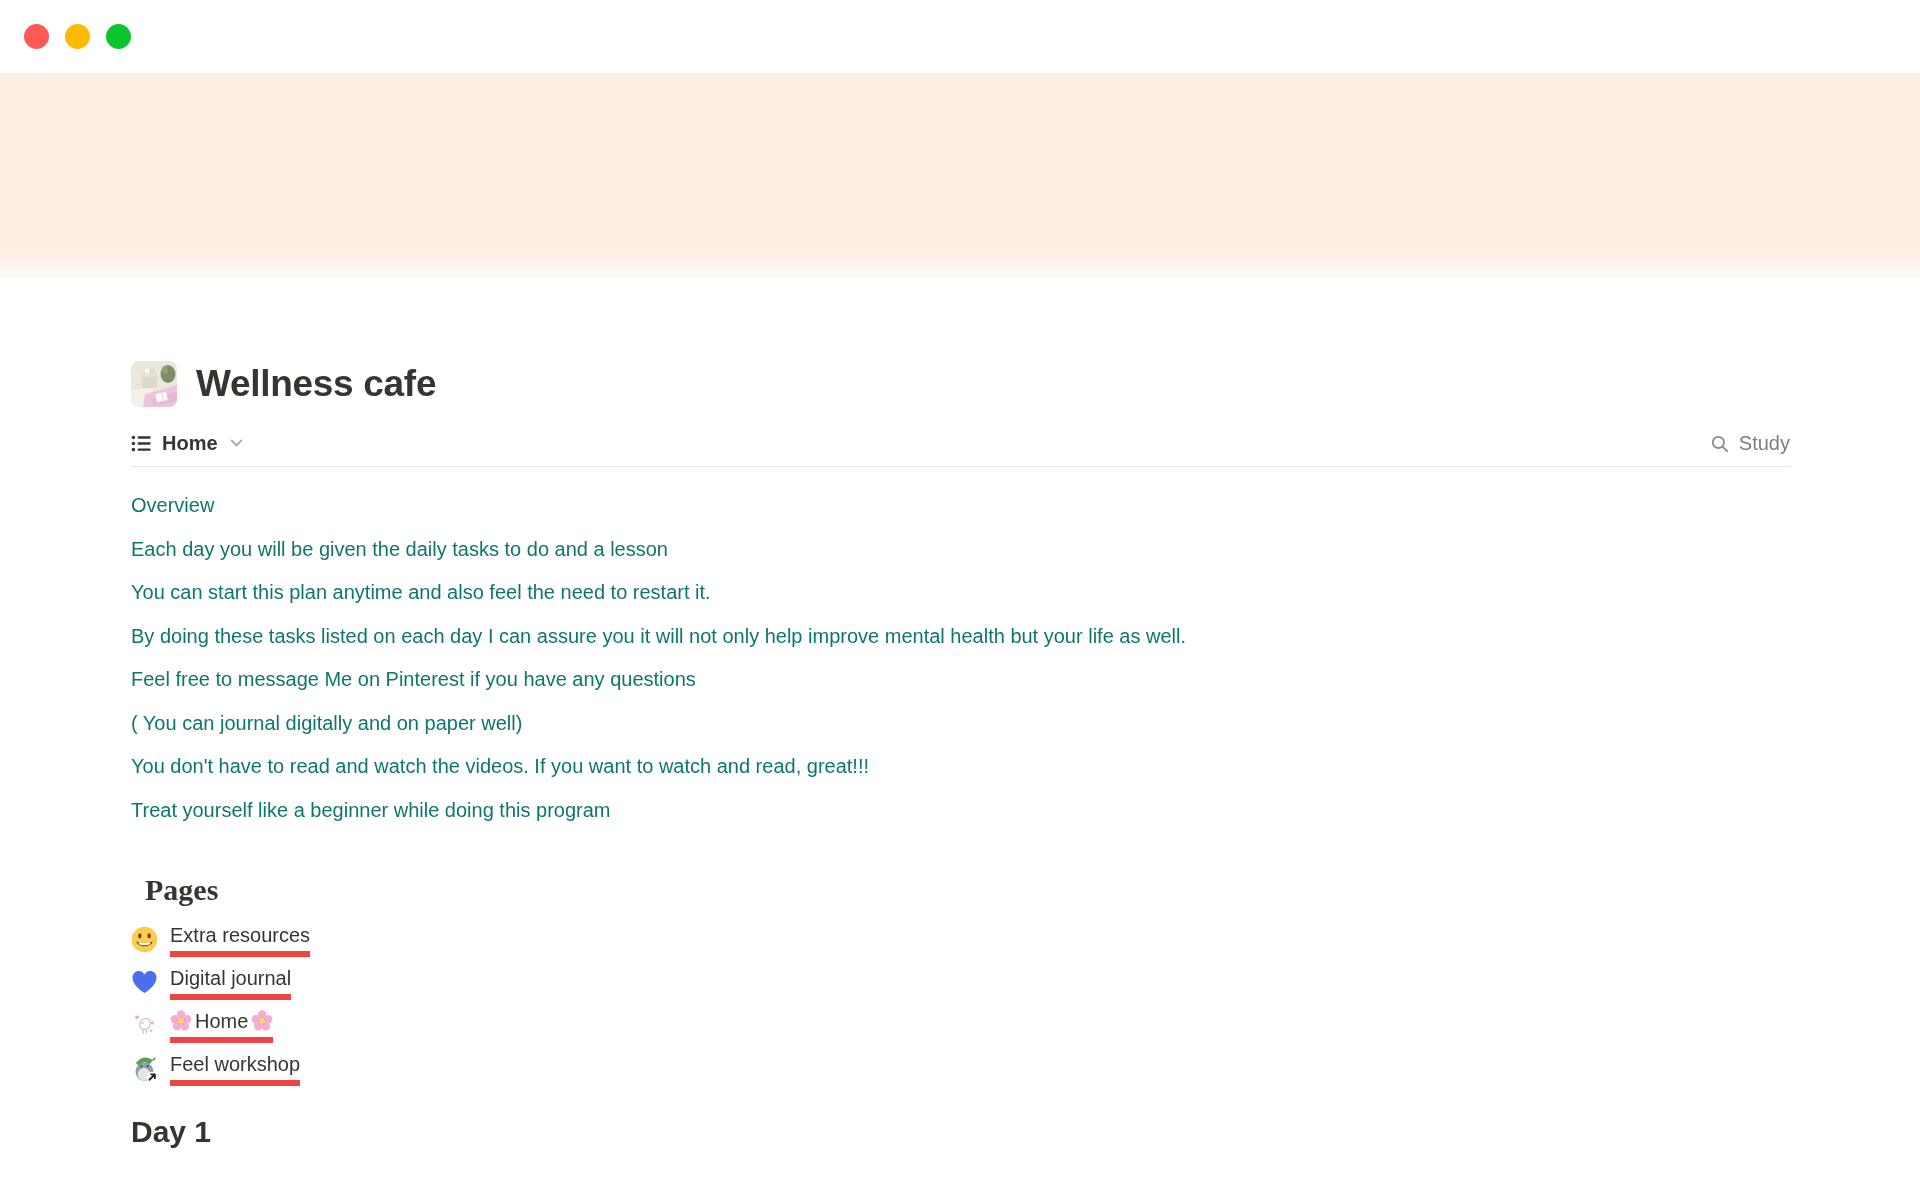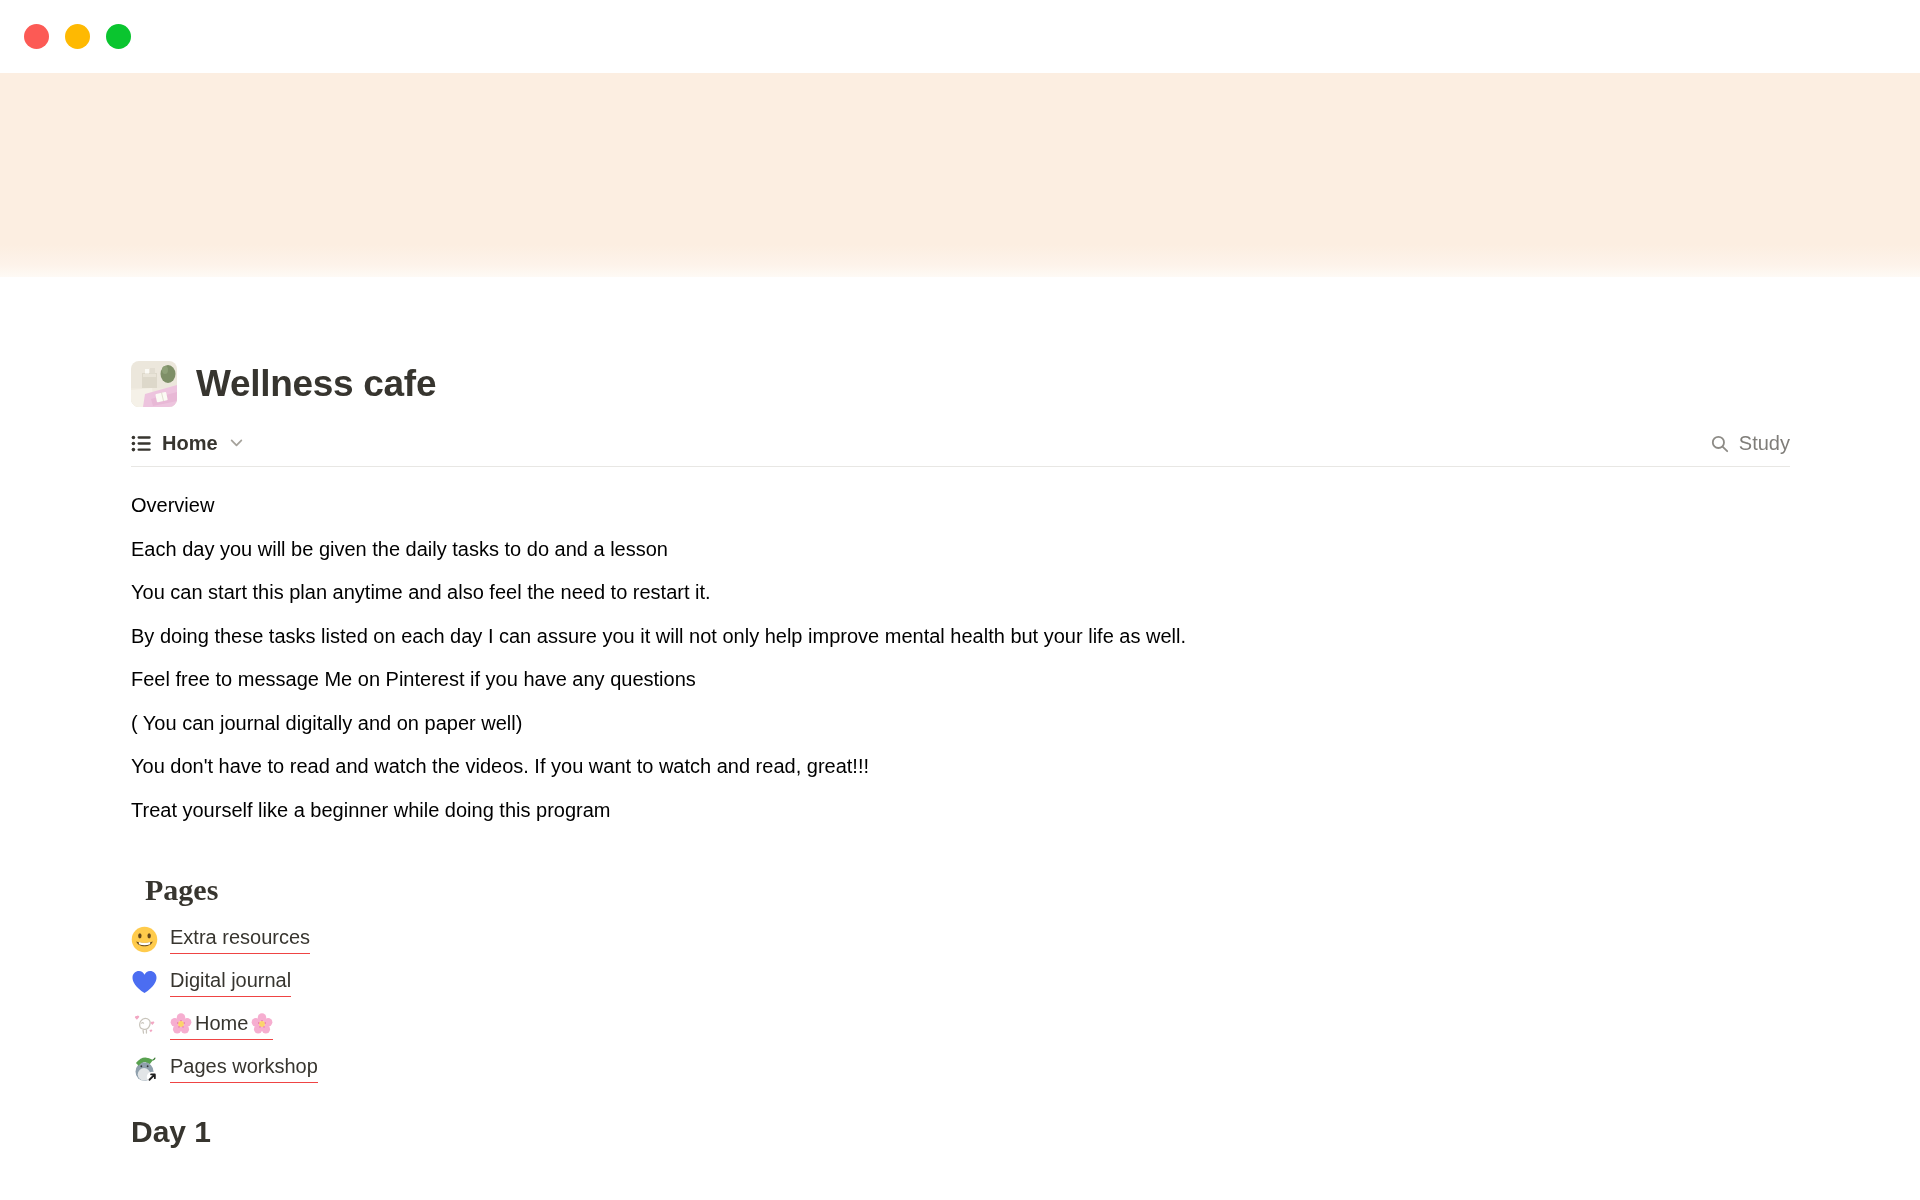--- a/index.html
+++ b/index.html
@@ -25,32 +25,32 @@
   .title-row{margin-top:84px;display:flex;align-items:center;gap:19px;}
   .page-icon{width:46px;height:46px;border-radius:8px;overflow:hidden;flex:0 0 auto;cursor:pointer;}
   h1.page-title{margin:0;font-size:37px;line-height:46px;font-weight:700;letter-spacing:-0.3px;color:#37352f;}
   .nav-row{margin-top:25px;display:flex;justify-content:space-between;align-items:center;
     padding-bottom:11px;border-bottom:1px solid #e8e7e4;}
   .nav-left{display:flex;align-items:center;gap:10px;cursor:pointer;}
   .nav-left .tab-label{font-size:20px;font-weight:700;color:#37352f;}
   .nav-left .chev{margin-left:2px;display:flex;align-items:center;}
   .nav-search{display:flex;align-items:center;gap:9px;color:#7f7d79;font-size:20px;cursor:pointer;}
   .blocks{padding-top:23px;}
-  p.block{margin:0 0 13px 0;font-size:20px;line-height:30.5px;color:#000000;}
+  p.block{margin:0 0 13px 0;font-size:20px;line-height:30.5px;color:#0f766e;}
   h2.section{font-size:30px;line-height:37px;font-weight:700;color:#37352f;margin:0;}
   h2.pages-heading{margin:46px 0 10px 14px;font-family:Liberation Serif, serif;}
   h2.day-heading{margin:23px 0 0 0;}
   .link-list{display:flex;flex-direction:column;}
   .page-link-row{display:flex;align-items:center;gap:12px;height:43px;cursor:pointer;}
   .link-icon{width:27px;height:27px;display:flex;align-items:center;justify-content:center;flex:0 0 auto;}
   .link-icon svg{width:100%;height:100%;}
   .link-text{
     display:inline-flex;align-items:center;gap:3px;
     font-size:20px;font-weight:500;line-height:25px;color:#37352f;
-    border-bottom:1px solid #ef4444;padding-bottom:3px;
+    border-bottom:6px solid #ef4444;padding-bottom:3px;
   }
   .inline-flower{width:22px;height:22px;display:inline-block;}
 </style>
 </head>
 <body>
 
 <div class="titlebar">
   <div class="traffic">
     <span class="dot red"></span>
     <span class="dot yellow"></span>
@@ -216,20 +216,20 @@
           <ellipse cx="15" cy="18.5" rx="10" ry="10.5" fill="#8fa0ad"></ellipse>
           <ellipse cx="14.5" cy="21.5" rx="7" ry="7" fill="#e2e5e7"></ellipse>
           <circle cx="11.5" cy="12.5" r="1" fill="#2f3437"></circle>
           <circle cx="18.5" cy="12.5" r="1" fill="#2f3437"></circle>
           <path d="M5.5 9 Q13 -1.5 24.5 5.5 L21 10 Q13.5 4.5 8.5 12 Z" fill="#58a14f"></path>
           <path d="M24.5 5.5 Q26 4.8 26.5 3.5" stroke="#3f7d38" stroke-width="1.4" fill="none" stroke-linecap="round"></path>
           <circle cx="23.5" cy="24.5" r="6" fill="#ffffff"></circle>
           <path d="M20.5 27.5 L26.5 21.5 M26.5 21.5 L22.3 21.5 M26.5 21.5 L26.5 25.7" stroke="#1f1f1f" stroke-width="2" fill="none" stroke-linecap="round" stroke-linejoin="round"></path>
         </svg>
       </span>
-      <span class="link-text">Pages workshop</span>
+      <span class="link-text">Feel workshop</span>
     </div>
 
   </div>
 
   <h2 class="section day-heading">Day 1</h2>
 
 </div>
 
 </body></html>

